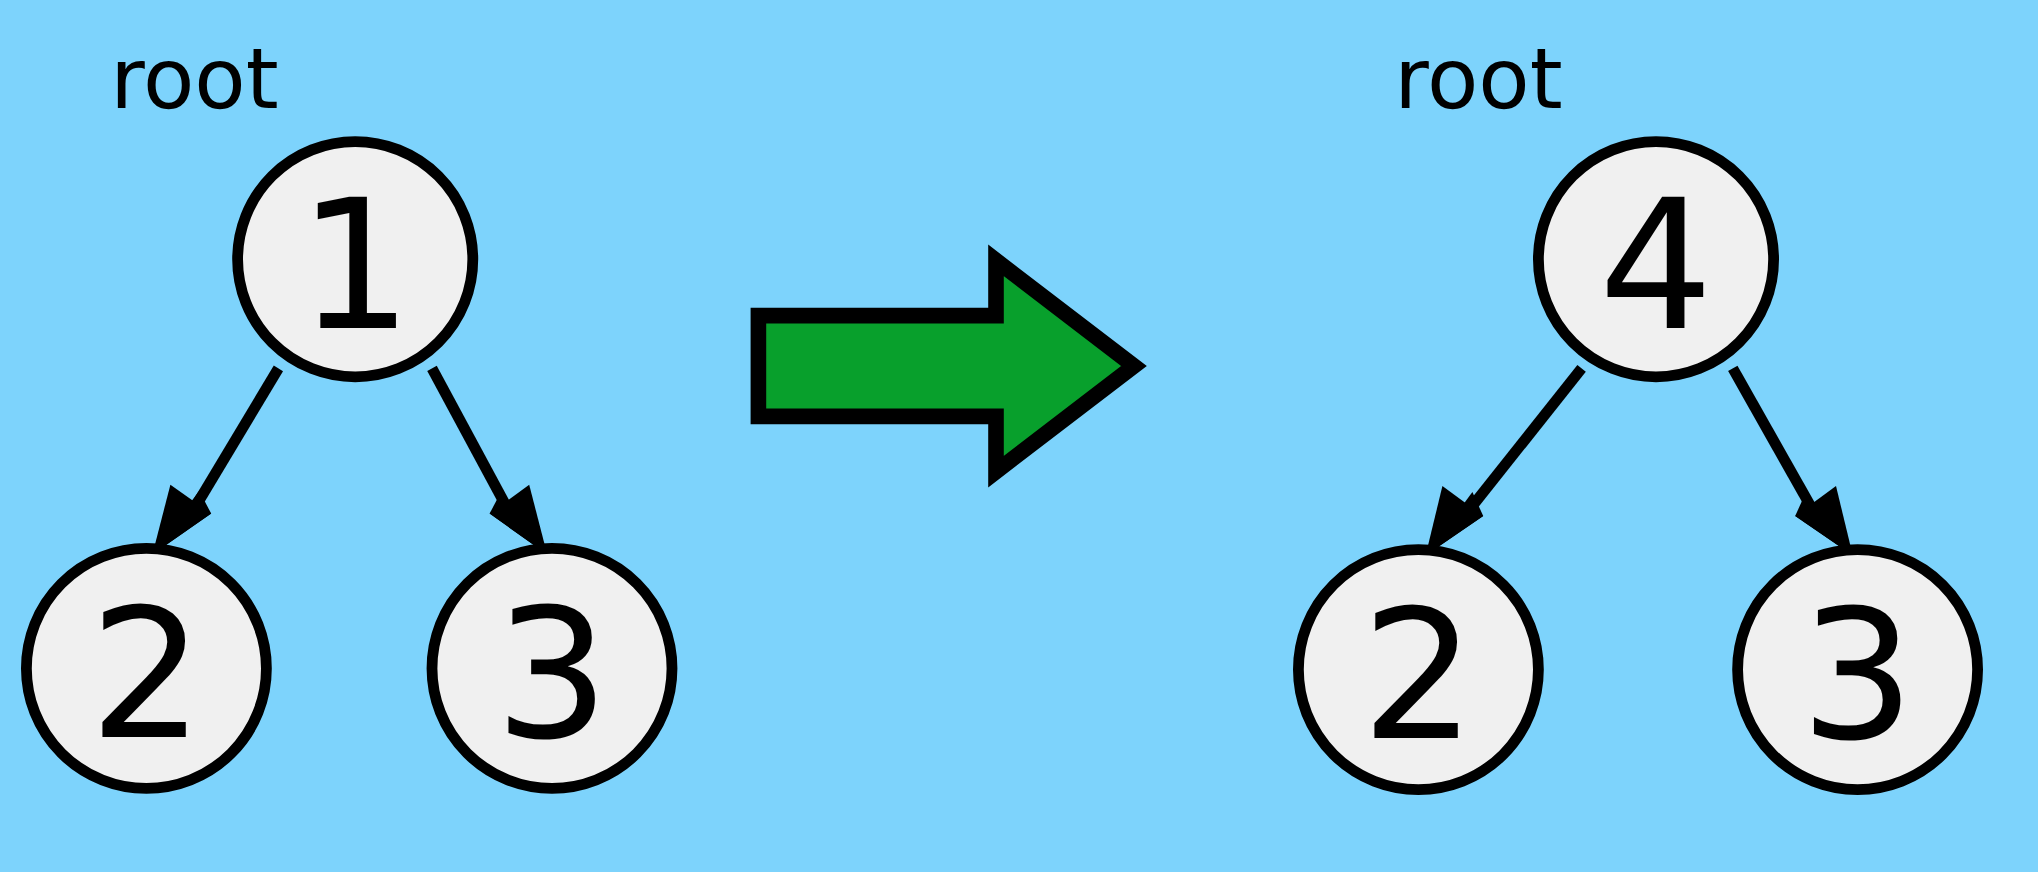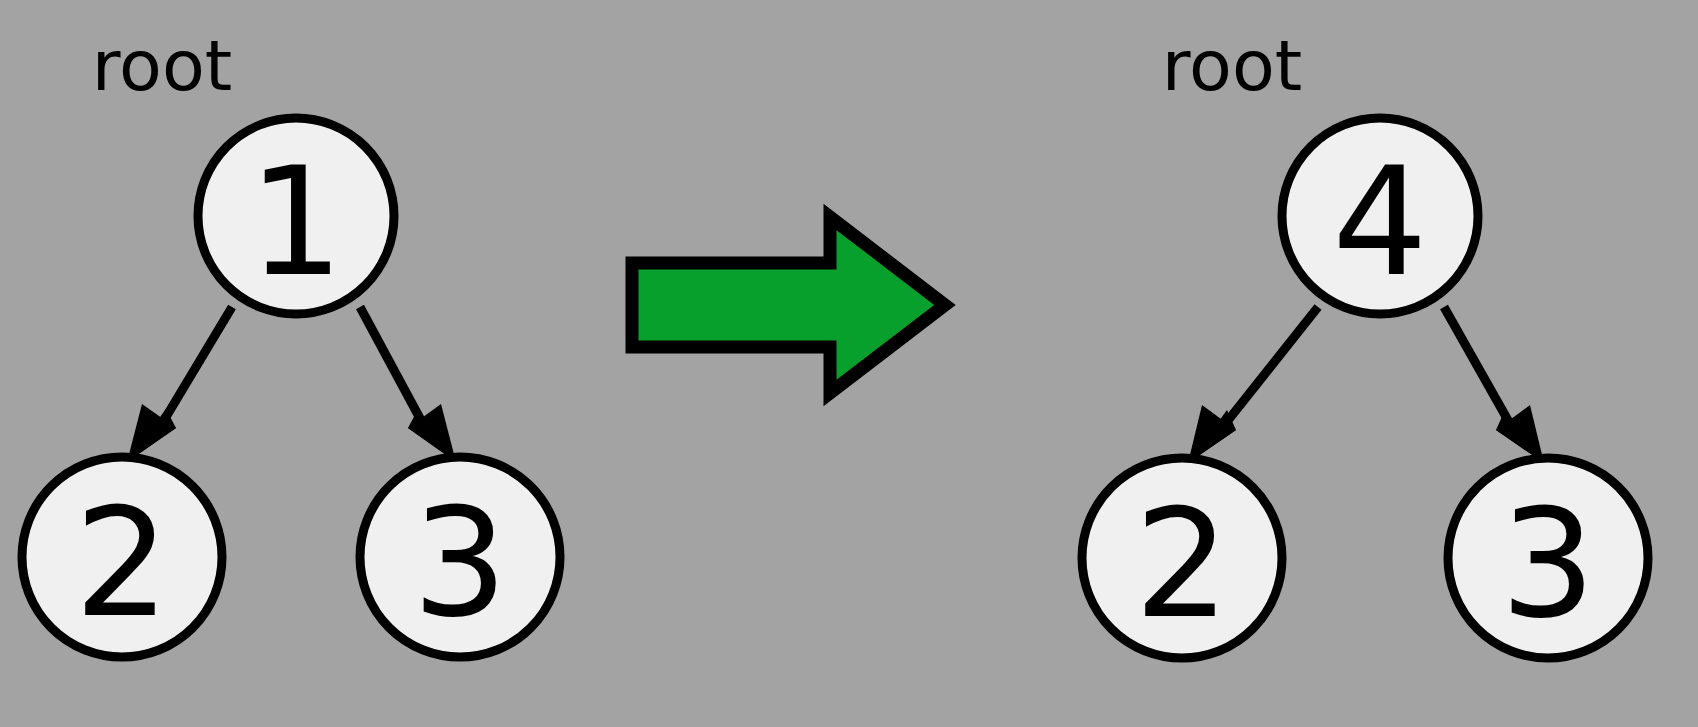--- a/index.html
+++ b/index.html
@@ -11,21 +11,21 @@
   body {
     width: 1698px;
     height: 727px;
     overflow: hidden;
     font-family: "DejaVu Sans", "Liberation Sans", sans-serif;
   }
   #stage {
     position: relative;
     width: 1698px;
     height: 727px;
-    background: #a3a3a3;
+    background: #7dd3fc;
   }
   #diagram-svg {
     position: absolute;
     left: 0;
     top: 0;
     width: 1698px;
     height: 727px;
     display: block;
   }
   .node-circle {

